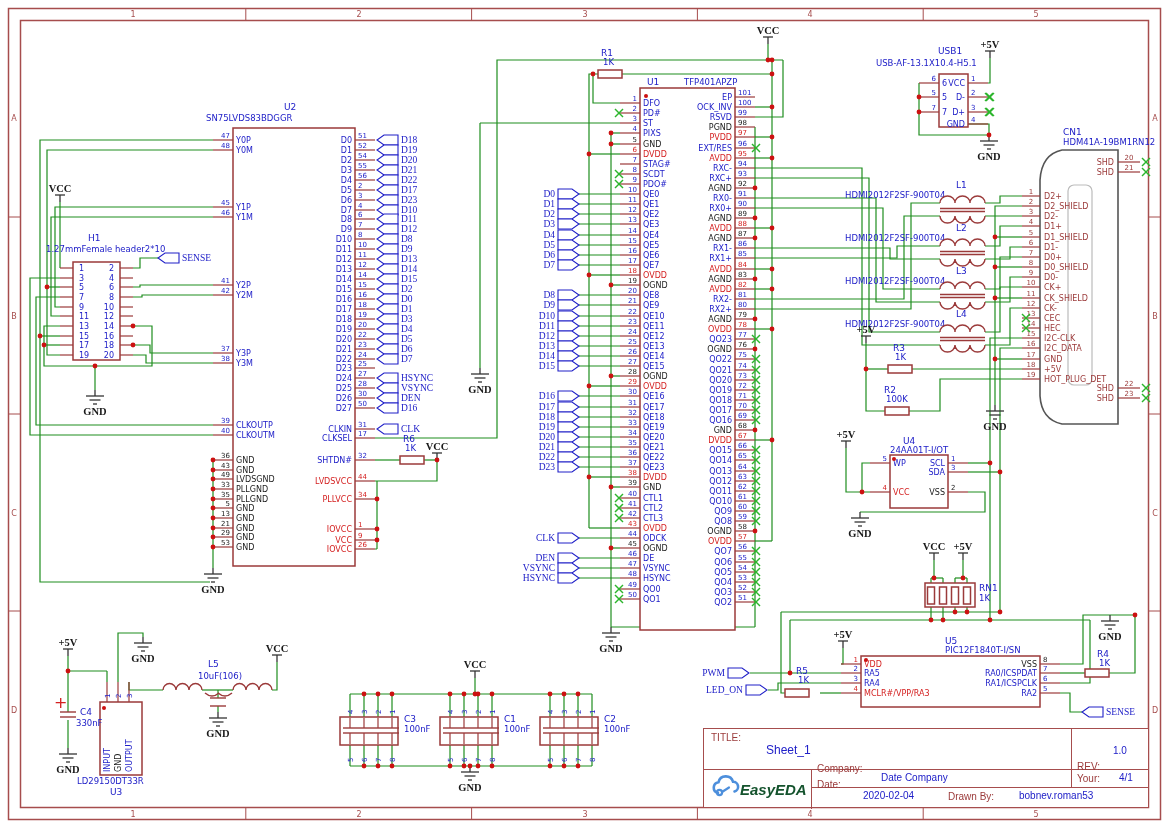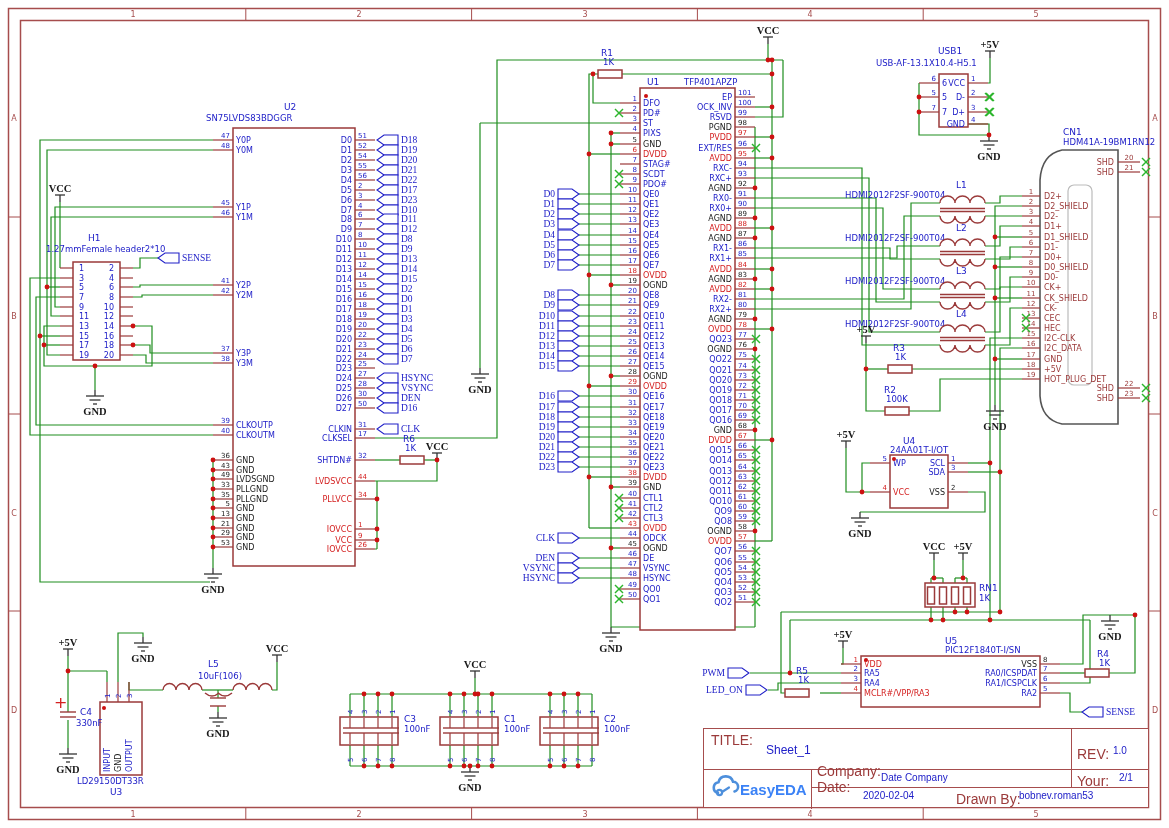--- a/index.html
+++ b/index.html
@@ -25,25 +25,25 @@
   .pwrl{stroke:#333333;stroke-width:1.3;}
   .frm{fill:none;stroke:#A64D4D;}
   .frt{fill:#A64D4D;font-size:8px;}
   .cpl{stroke:#9B3A3A;stroke-width:1.4;fill:none;}
   
   #tb{position:absolute;left:703px;top:728px;width:446px;height:80px;border:1.6px solid #A64D4D;box-sizing:border-box;background:#fff;}
   #tb .hline1{position:absolute;left:0;top:40px;width:100%;height:0;border-top:1.4px solid #A64D4D;}
   #tb .hline2{position:absolute;left:107px;top:58px;right:0;height:0;border-top:1.4px solid #A64D4D;}
   #tb .vlogo{position:absolute;left:107px;top:40px;height:40px;width:0;border-left:1.4px solid #A64D4D;}
   #tb .vrev{position:absolute;left:367px;top:0;height:58px;width:0;border-left:1.4px solid #A64D4D;}
-  #tb .lab{position:absolute;color:#9B3A3A;font-size:14px;}
+  #tb .lab{position:absolute;color:#9B3A3A;font-size:10px;}
   #tb .bval{position:absolute;color:#2020C8;font-size:10px;}
   #tb .big{font-size:12px;}
   #logo{position:absolute;left:6px;top:44px;width:100px;height:34px;}
-  #logo span{position:absolute;left:30px;top:8px;color:#3b82f6;font-size:15px;font-weight:bold;letter-spacing:0px;}
+  #logo span{position:absolute;left:30px;top:8px;color:#14532d;font-size:15px;font-weight:bold;font-style:italic;letter-spacing:0px;}
 </style>
 </head>
 <body>
 
 <div id="sheet">
   <svg id="sch" width="1169" height="828">
       <rect x="8.5" y="8.5" width="1152" height="811" class="frm" stroke-width="1.5"></rect>
       <rect x="20.5" y="20.5" width="1128" height="787" class="frm" stroke-width="1.5"></rect>
       <line x1="245.8" y1="8" x2="245.8" y2="20" class="frm"></line>
       <line x1="245.8" y1="808" x2="245.8" y2="820" class="frm"></line>
@@ -1475,29 +1475,29 @@
       <circle cx="104" cy="708" r="2" class="p1"></circle>
     </svg>
 
   <div id="tb">
     <div class="hline1"></div>
     <div class="hline2"></div>
     <div class="vlogo"></div>
     <div class="vrev"></div>
     <span class="lab" style="left:7px;top:3px">TITLE:</span>
     <span class="bval big" style="left:62px;top:14px">Sheet_1</span>
-    <span class="lab" style="left:373px;top:17px">REV:</span>
+    <span class="lab" style="left:373px;top:32px">REV:</span>
     <span class="bval" style="left:409px;top:16px">1.0</span>
     <span class="lab" style="left:113px;top:34px">Company:</span>
     <span class="bval" style="left:177px;top:43px">Date Company</span>
     <span class="lab" style="left:373px;top:44px">Your:</span>
-    <span class="bval" style="left:415px;top:43px">2/1</span>
+    <span class="bval" style="left:415px;top:43px">4/1</span>
     <span class="lab" style="left:113px;top:50px">Date:</span>
     <span class="bval" style="left:159px;top:61px">2020-02-04</span>
-    <span class="lab" style="left:252px;top:62px">Drawn By:</span>
+    <span class="lab" style="left:244px;top:62px">Drawn By:</span>
     <span class="bval" style="left:315px;top:61px">bobnev.roman53</span>
     <div id="logo">
       <svg width="30" height="30">
         <path d="M8,20 a5.5,5.5 0 0 1 0.5,-10.8 a7.5,7.5 0 0 1 14.5,-0.5 a5,5 0 0 1 1.5,9.8" fill="none" stroke="#4D8FDC" stroke-width="2.6" stroke-linecap="round"></path>
         <circle cx="9.5" cy="19.5" r="2.6" fill="none" stroke="#4D8FDC" stroke-width="2.2"></circle>
         <path d="M12,19 L19,14.5" stroke="#4D8FDC" stroke-width="2.2" stroke-linecap="round"></path>
       </svg>
       <span>EasyEDA</span>
     </div>
   </div>

